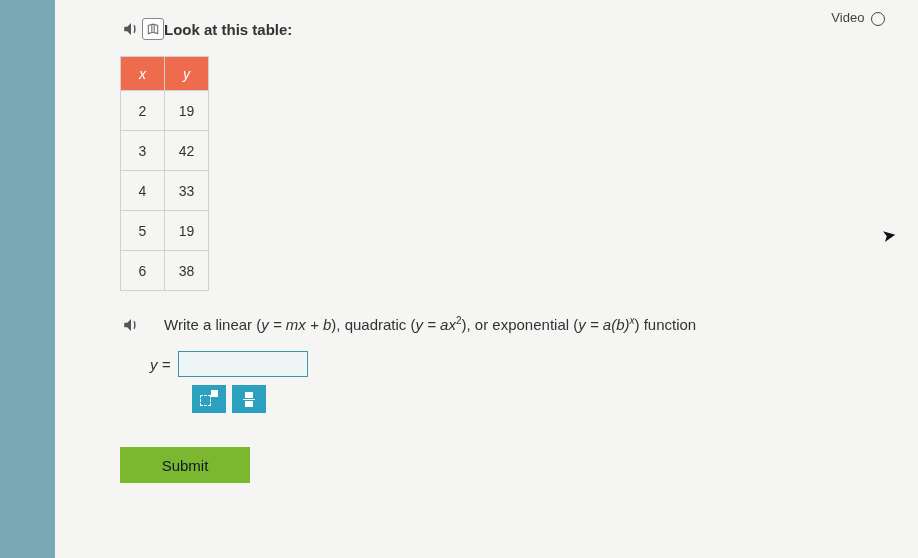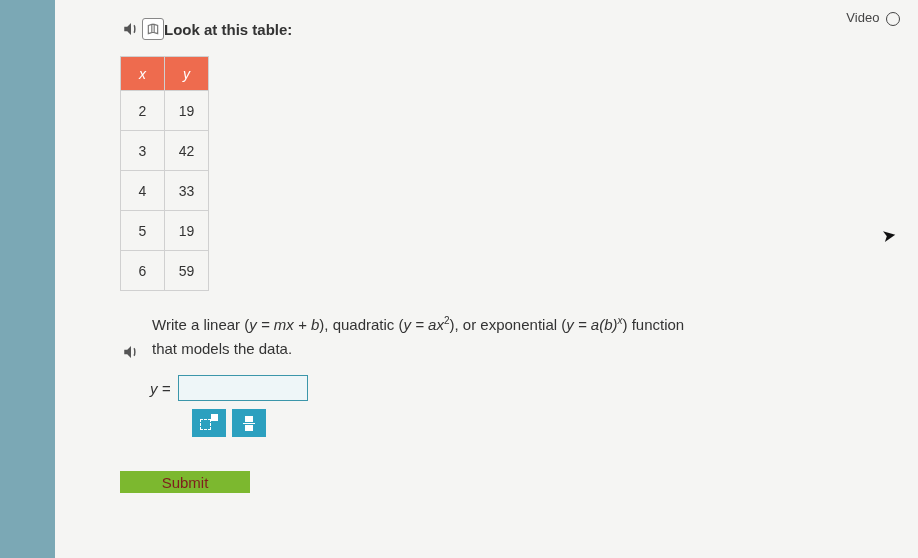--- a/index.html
+++ b/index.html
@@ -44,21 +44,21 @@
       color: #888;
       background: #fff;
     }
     .prompt-text {
       font-size: 15px;
       color: #333;
       font-weight: 600;
     }
     .video-link {
       position: absolute;
-      right: 18px;
+      right: 33px;
       top: 10px;
       font-size: 13px;
       color: #444;
     }
     .video-link .circ {
       display:inline-block;
       width:14px; height:14px;
       border:1.5px solid #444;
       border-radius:50%;
       vertical-align: middle;
@@ -77,22 +77,22 @@
     }
     table.data-table th {
       background: #ee6b4e;
       color: #fff;
       font-weight: normal;
       font-style: italic;
       height: 34px;
     }
     .instruction-row {
       display: flex;
-      align-items: flex-end;
-      gap: 10px;
+      align-items: center;
+      gap: 22px;
       margin-bottom: 4px;
     }
     .instruction-text {
       font-size: 15px;
       color: #333;
       line-height: 1.6;
       max-width: 720px;
     }
     .instruction-text .ital { font-style: italic; }
     .instruction-text sup { font-size: 10px; vertical-align: super; }
@@ -159,24 +159,24 @@
     .tool-btn .frac .bar {
       width:12px; height:1px; background:#fff;
       margin:1px 0;
     }
     .tool-btn .frac .bx {
       width:8px; height:6px; background:#fff;
     }
     .submit-btn {
       margin-top: 34px;
       background: #7cb82f;
-      color: #7f1d1d;
+      color: #0f172a;
       border: none;
       width: 130px;
-      height: 22px;
+      height: 36px;
       font-size: 15px;
       cursor: pointer;
     }
     .cursor {
       position: absolute;
       right: 22px;
       top: 225px;
       font-size: 17px;
       color: #111;
       transform: rotate(-10deg);
@@ -226,36 +226,35 @@
       <tr>
         <td>4</td>
         <td>33</td>
       </tr>
       <tr>
         <td>5</td>
         <td>19</td>
       </tr>
       <tr>
         <td>6</td>
-        <td>59</td>
+        <td>38</td>
       </tr>
     </tbody>
   </table>
 
   <div class="instruction-row">
     <span class="audio-icon">
       <svg viewBox="0 0 24 24" width="22" height="18" fill="#555">
         <path d="M3 9v6h4l5 5V4L7 9H3z"></path>
         <path d="M16 7c1.5 1.5 1.5 8.5 0 10" stroke="#555" stroke-width="2" fill="none"></path>
       </svg>
     </span>
     <div class="instruction-text">
       <span>Write a linear (</span><span class="ital">y = mx + b</span><span>), quadratic (</span><span class="ital">y = ax</span><sup>2</sup><span>), or exponential (</span><span class="ital">y = a(b)</span><sup class="ital">x</sup><span>) function</span>
       <br>
-      <span>that models the data.</span>
     </div>
   </div>
 
   <div class="answer-row">
     <span class="answer-label">y =</span>
     <input class="answer-input" type="text" value="" style="">
   </div>
 
   <div class="tool-row">
     <button class="tool-btn">

